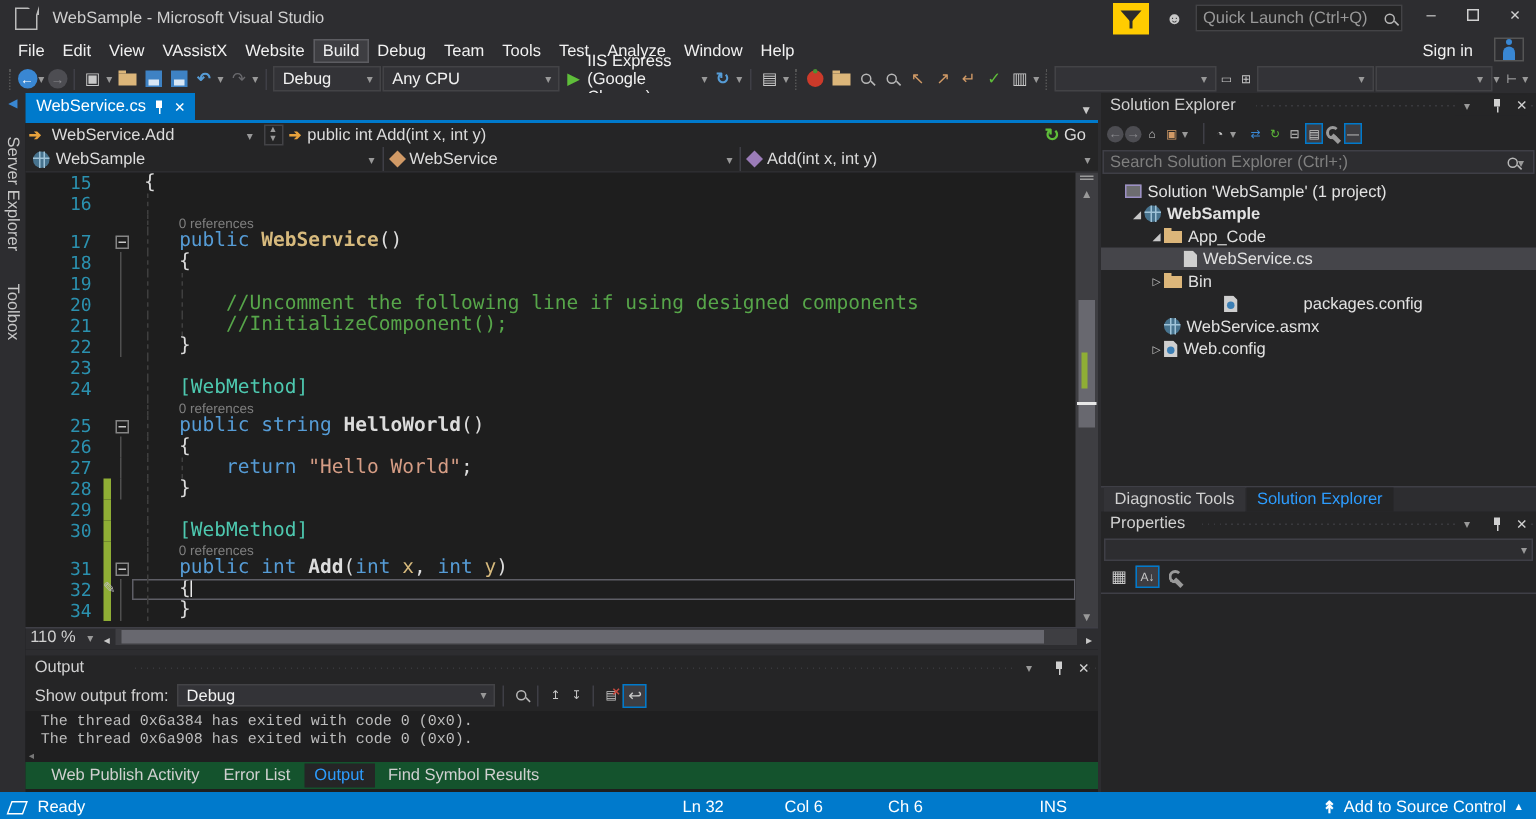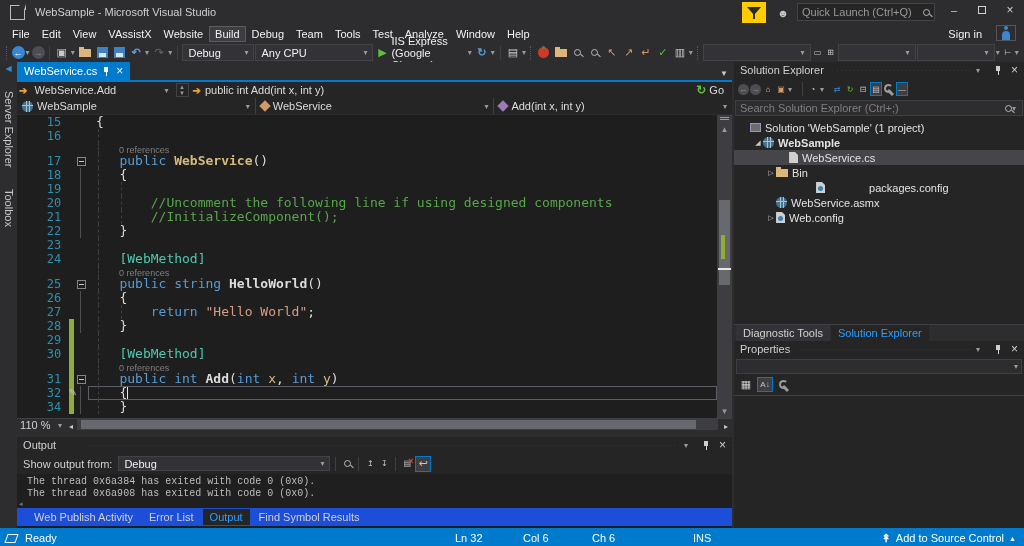--- a/index.html
+++ b/index.html
@@ -125,21 +125,21 @@
   .paneltitle{height:16px;display:flex;align-items:center;padding:0 6px;color:#d0d0d0;background-image:repeating-linear-gradient(90deg,transparent 0 3px,#39393d 3px 4px);background-size:100% 1px;background-position:70px 8px;background-repeat:no-repeat}
   .paneltitle .btns{margin-left:auto;display:flex;align-items:center;gap:8px;background:#252526;padding-left:6px}
   .outbar{height:21px;display:flex;align-items:center;padding:0 6px;gap:2px;color:#d0d0d0}
   .outbar .lbl{margin-right:4px}
   .clearico{position:relative}
   .clearico::after{content:"×";position:absolute;color:#c84a3f;font-weight:bold;font-size:9px;right:0;top:-1px}
   .outtext{flex:1;background:#1f1f20;padding:2px 0 0 10px;font-family:"Liberation Mono",monospace;font-size:10px;line-height:12px;color:#bdbdbd}
   .outhsb{height:8px;background:#1f1f20;display:flex;align-items:center;padding-left:2px;color:#777;font-size:7px}
 
   
-  .btabs{height:18px;background:#1d4ed8;display:flex;align-items:center;padding-left:10px;gap:2px}
+  .btabs{height:18px;background:#14532d;display:flex;align-items:center;padding-left:10px;gap:2px}
   .btab{padding:2px 7px;color:#d0d0d0}
   .btab.active{background:#252526;color:#2d9dff}
 
   
   .rpanel{width:307px;background:#252526;border-left:2px solid #2d2d30;display:flex;flex-direction:column}
   .rp-toolbar{height:22px;display:flex;align-items:center;padding:0 4px;gap:1px}
   .searchbox{margin:0 1px;height:16px;background:#2d2d30;border:1px solid #3f3f46;display:flex;align-items:center;padding:0 4px}
   .searchbox input{flex:1;background:transparent;border:0;outline:0;color:#c8c8c8;font:11px "Liberation Sans",sans-serif;min-width:0}
   .searchbox input::placeholder{color:#7f7f7f}
   .tree{padding-top:4px;height:208px}
@@ -583,20 +583,25 @@
         <div class="trow" style="padding-left: 6px;">
           <span class="texp"></span>
           <span class="i-sln"></span>
           <span class="tlabel">Solution 'WebSample' (1 project)</span>
         </div>
         <div class="trow" style="padding-left: 19px;">
           <span class="texp">◢</span>
           <span class="i-globe"></span>
           <span class="tlabel bold">WebSample</span>
         </div>
+        <div class="trow" style="padding-left: 32px;">
+          <span class="texp">◢</span>
+          <span class="i-folder"></span>
+          <span class="tlabel">App_Code</span>
+        </div>
         <div class="trow selected" style="padding-left: 45px;">
           <span class="texp"></span>
           <span class="i-page"></span>
           <span class="tlabel">WebService.cs</span>
         </div>
         <div class="trow" style="padding-left: 32px;">
           <span class="texp">▷</span>
           <span class="i-folder"></span>
           <span class="tlabel">Bin</span>
         </div>

